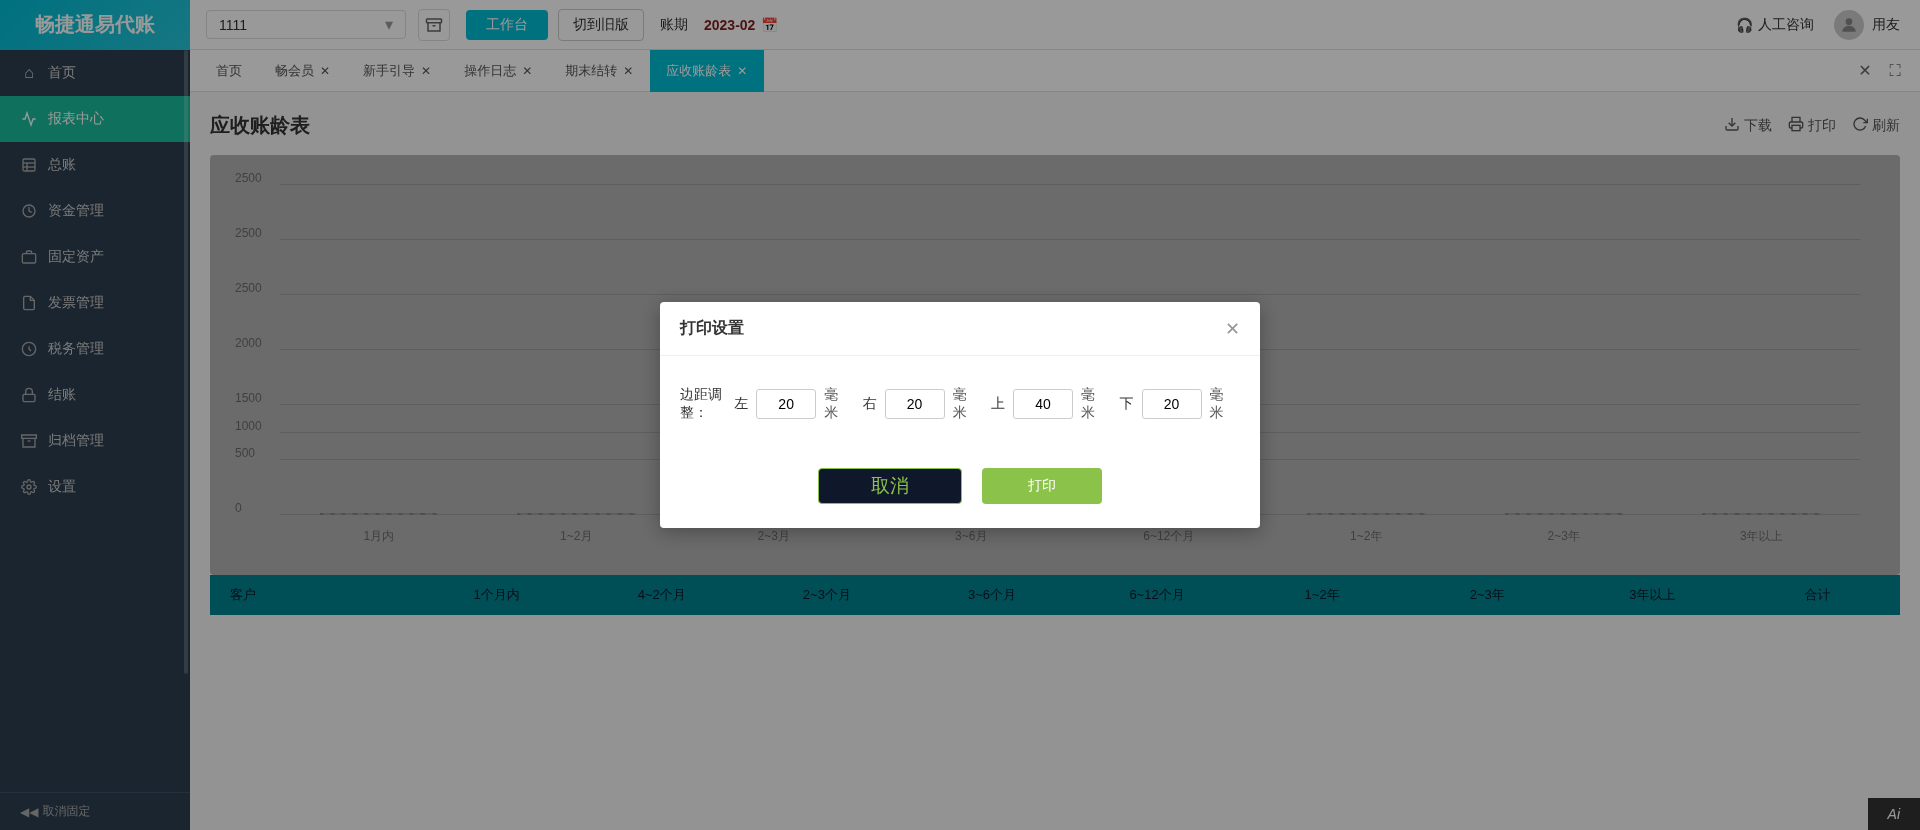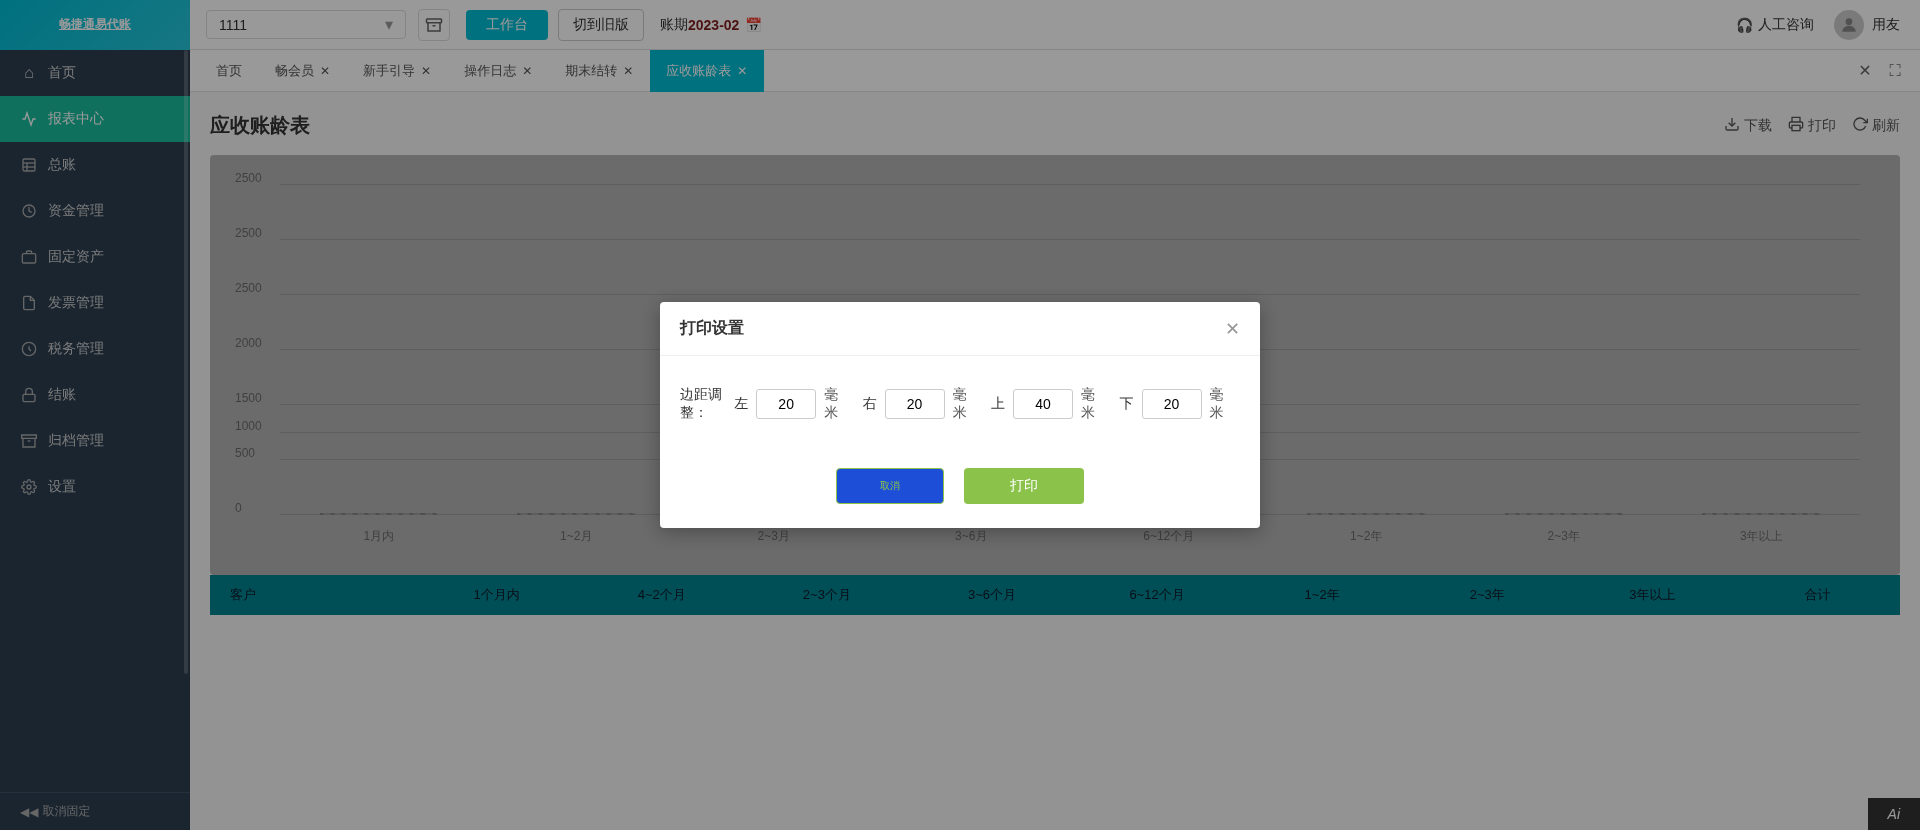--- a/index.html
+++ b/index.html
@@ -17,23 +17,22 @@
       width: 190px;
       height: 50px;
       background: linear-gradient(135deg, #00bcd4 0%, #26c6da 100%);
       display: flex;
       align-items: center;
       justify-content: center;
       flex-shrink: 0;
     }
     .logo-text {
       color: #fff;
-      font-size: 12px;
+      font-size: 20px;
       font-weight: bold;
-      text-decoration: underline;
     }
     .company-selector {
       display: flex;
       align-items: center;
       margin-left: 16px;
       cursor: pointer;
       border: 1px solid #ddd;
       border-radius: 4px;
       padding: 4px 12px;
       min-width: 200px;
@@ -79,21 +78,21 @@
       font-size: 14px;
       cursor: pointer;
     }
     .period-area {
       display: flex;
       align-items: center;
       margin-left: 16px;
       font-size: 14px;
       color: #333;
     }
-    .period-label { margin-right: 0; }
+    .period-label { margin-right: 16px; }
     .period-value { font-weight: bold; color: #7f1d1d; }
     .calendar-icon { margin-left: 6px; color: #00bcd4; cursor: pointer; }
     .header-right {
       margin-left: auto;
       display: flex;
       align-items: center;
       padding-right: 20px;
     }
     .consult-btn {
       display: flex;
@@ -439,27 +438,27 @@
       margin-right: 12px;
     }
     .modal-footer {
       display: flex;
       align-items: center;
       justify-content: center;
       gap: 20px;
       padding: 16px 20px 24px;
     }
     .btn-cancel {
-      width: 108px;
+      width: 144px;
       height: 36px;
-      background: #1d4ed8;
+      background: #0f172a;
       border: 1px solid #8bc34a;
       color: #8bc34a;
       border-radius: 4px;
-      font-size: 10px;
+      font-size: 19px;
       cursor: pointer;
     }
     .btn-print {
       width: 120px;
       height: 36px;
       background: #8bc34a;
       border: none;
       color: #fff;
       border-radius: 4px;
       font-size: 14px;

